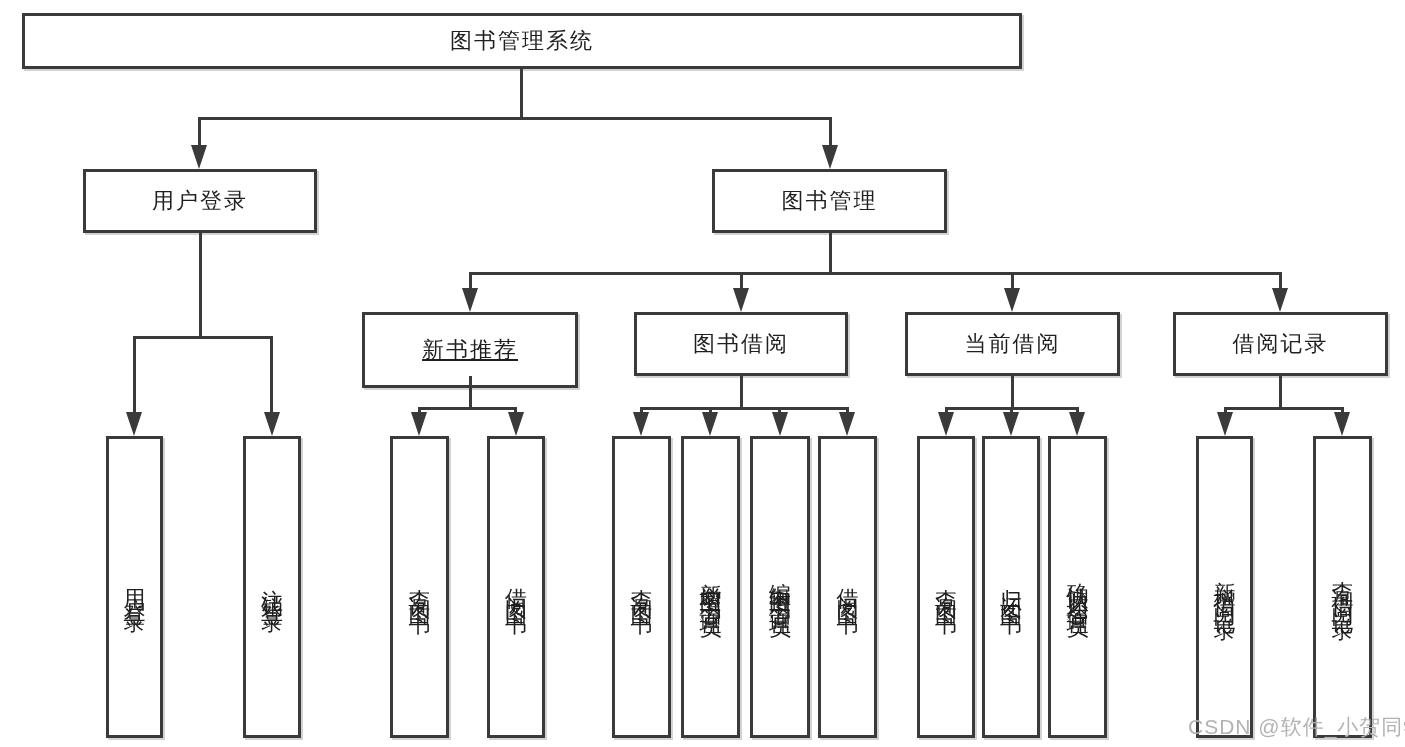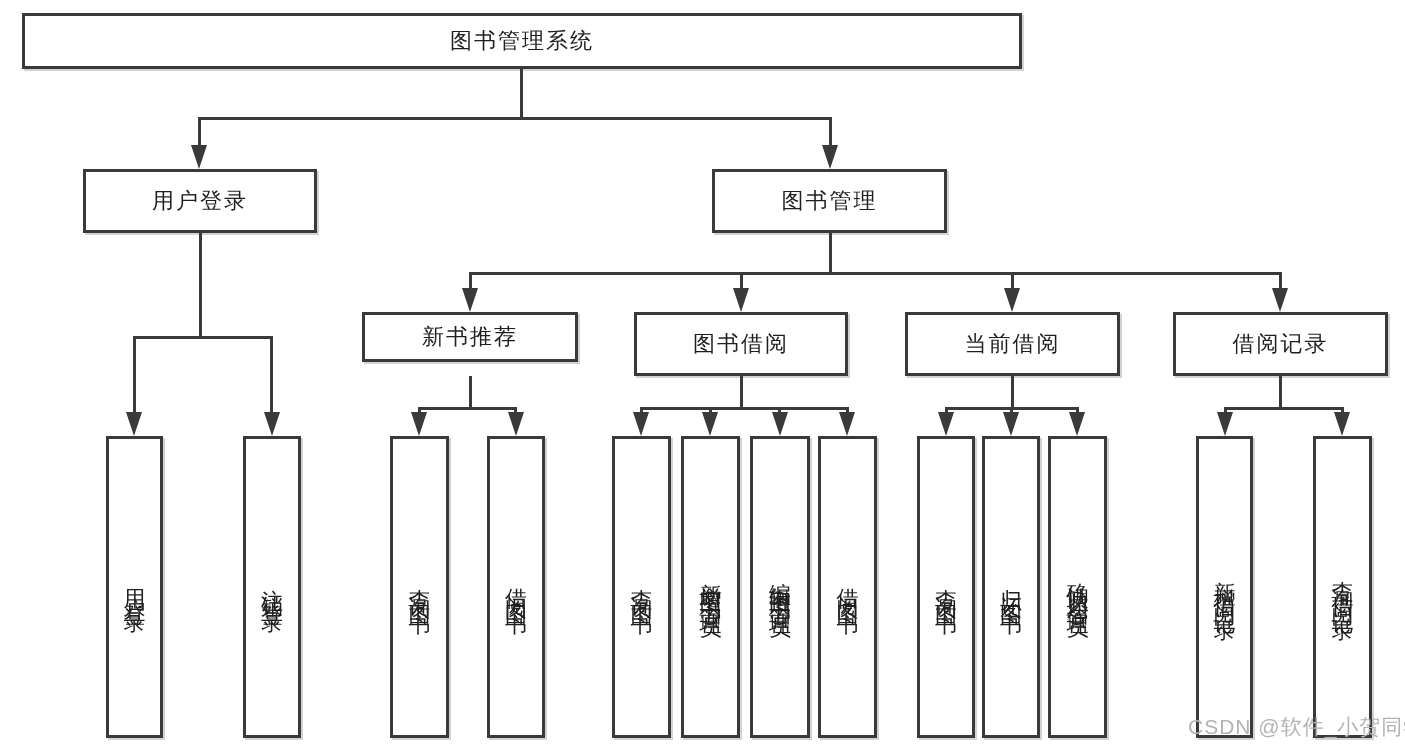--- a/index.html
+++ b/index.html
@@ -87,21 +87,21 @@
   <div class="hline" style="left:469px;top:272px;width:813px;"></div>
   <div class="vline" style="left:469px;top:272px;height:18px;"></div>
   <div class="arrow" style="left:462px;top:288px;"></div>
   <div class="vline" style="left:740px;top:272px;height:18px;"></div>
   <div class="arrow" style="left:733px;top:288px;"></div>
   <div class="vline" style="left:1011px;top:272px;height:18px;"></div>
   <div class="arrow" style="left:1004px;top:288px;"></div>
   <div class="vline" style="left:1279px;top:272px;height:18px;"></div>
   <div class="arrow" style="left:1272px;top:288px;"></div>
 
-  <div class="box" style="left:362px;top:312px;width:216px;height:50px;">新书推荐</div>
+  <div class="box" style="left:362px;top:312px;width:216px;height:76px;text-decoration:underline;">新书推荐</div>
   <div class="box" style="left:905px;top:312px;width:215px;height:64px;">当前借阅</div>
   <div class="box" style="left:634px;top:312px;width:214px;height:64px;">图书借阅</div>
   <div class="box" style="left:1173px;top:312px;width:215px;height:64px;">借阅记录</div>
 
   <div class="vline" style="left:469px;top:376px;height:32px;"></div>
   <div class="hline" style="left:418px;top:407px;width:99px;"></div>
   <div class="vline" style="left:418px;top:407px;height:8px;"></div>
   <div class="arrow" style="left:411px;top:412px;"></div>
   <div class="vline" style="left:514px;top:407px;height:8px;"></div>
   <div class="arrow" style="left:508px;top:412px;"></div>

